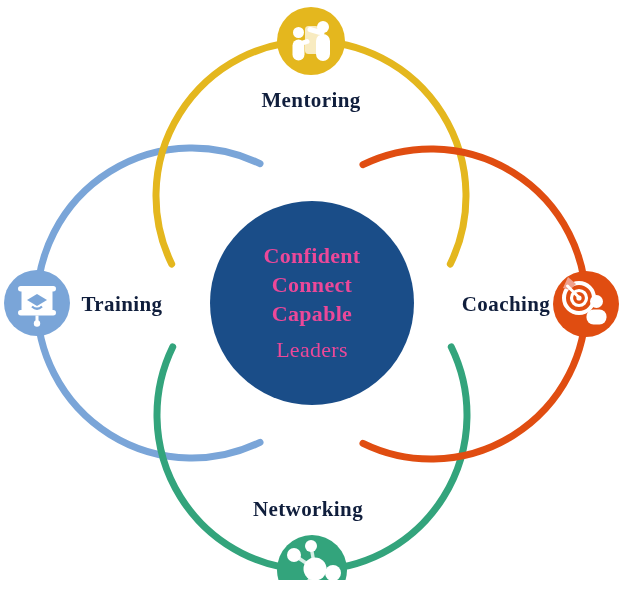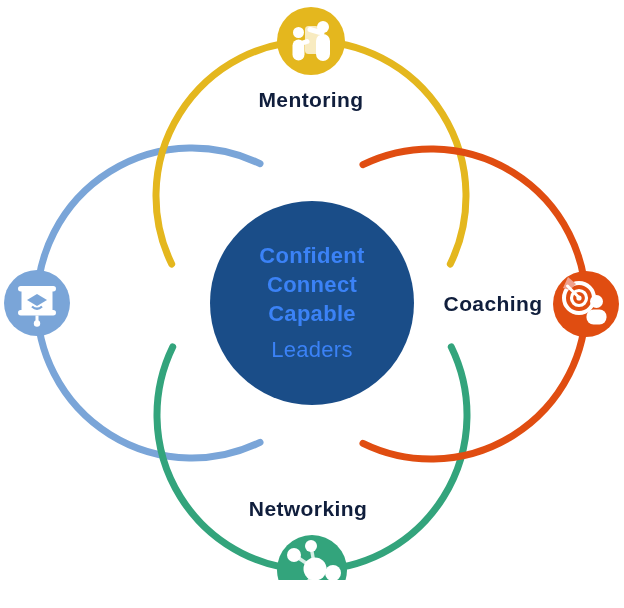--- a/index.html
+++ b/index.html
@@ -6,21 +6,21 @@
     margin: 0;
     padding: 0;
     background: #FFFFFF;
   }
   .stage {
     position: relative;
     width: 624px;
     height: 580px;
     background: #FFFFFF;
     overflow: hidden;
-    font-family: Liberation Sans, sans-serif;
+    font-family: Liberation Serif, serif;
   }
   .stage svg {
     position: absolute;
     left: 0;
     top: 0;
   }
   .rings {
     mix-blend-mode: multiply;
   }
   .seg-label {
@@ -31,21 +31,21 @@
     letter-spacing: 0.4px;
     color: #101E3C;
     white-space: nowrap;
   }
   .center-text {
     position: absolute;
     left: 312px;
     top: 302px;
     transform: translate(-50%, -50%);
     text-align: center;
-    color: #3b82f6;
+    color: #ec4899;
     font-size: 22px;
     line-height: 29px;
     font-weight: 700;
     letter-spacing: 0.3px;
     white-space: nowrap;
   }
   .center-text span { display: block; }
   .center-text .light { font-weight: 400; margin-top: 7px; }
 </style>
 </head>
@@ -105,21 +105,22 @@
       <path d="M 3 -1 L -8 20" stroke-width="3.5" fill="none" stroke="rgba(255,255,255,0.8)"></path>
       <circle cx="3" cy="-1" r="11.5" fill="#FFFFFF"></circle>
       <circle cx="-1" cy="-24" r="6" fill="#FFFFFF"></circle>
       <circle cx="-18" cy="-15" r="7" fill="#FFFFFF"></circle>
       <circle cx="21" cy="3" r="8" fill="#FFFFFF"></circle>
       <circle cx="-8" cy="20" r="8.5" fill="#FFFFFF"></circle>
     </g>
   </svg>
 
   <div class="seg-label" style="left:311px; top:100px;">Mentoring</div>
-  <div class="seg-label" style="left:493px; top:304px;text-align:center;">Coaching</div>
+  <div class="seg-label" style="left:122px; top:304px;">Training</div>
+  <div class="seg-label" style="left:506px; top:304px;text-align:center;">Coaching</div>
   <div class="seg-label" style="left:308px; top:509px;">Networking</div>
 
   <div class="center-text">
     <span>Confident</span>
     <span>Connect</span>
     <span>Capable</span>
     <span class="light">Leaders</span>
   </div>
 
 </div>

